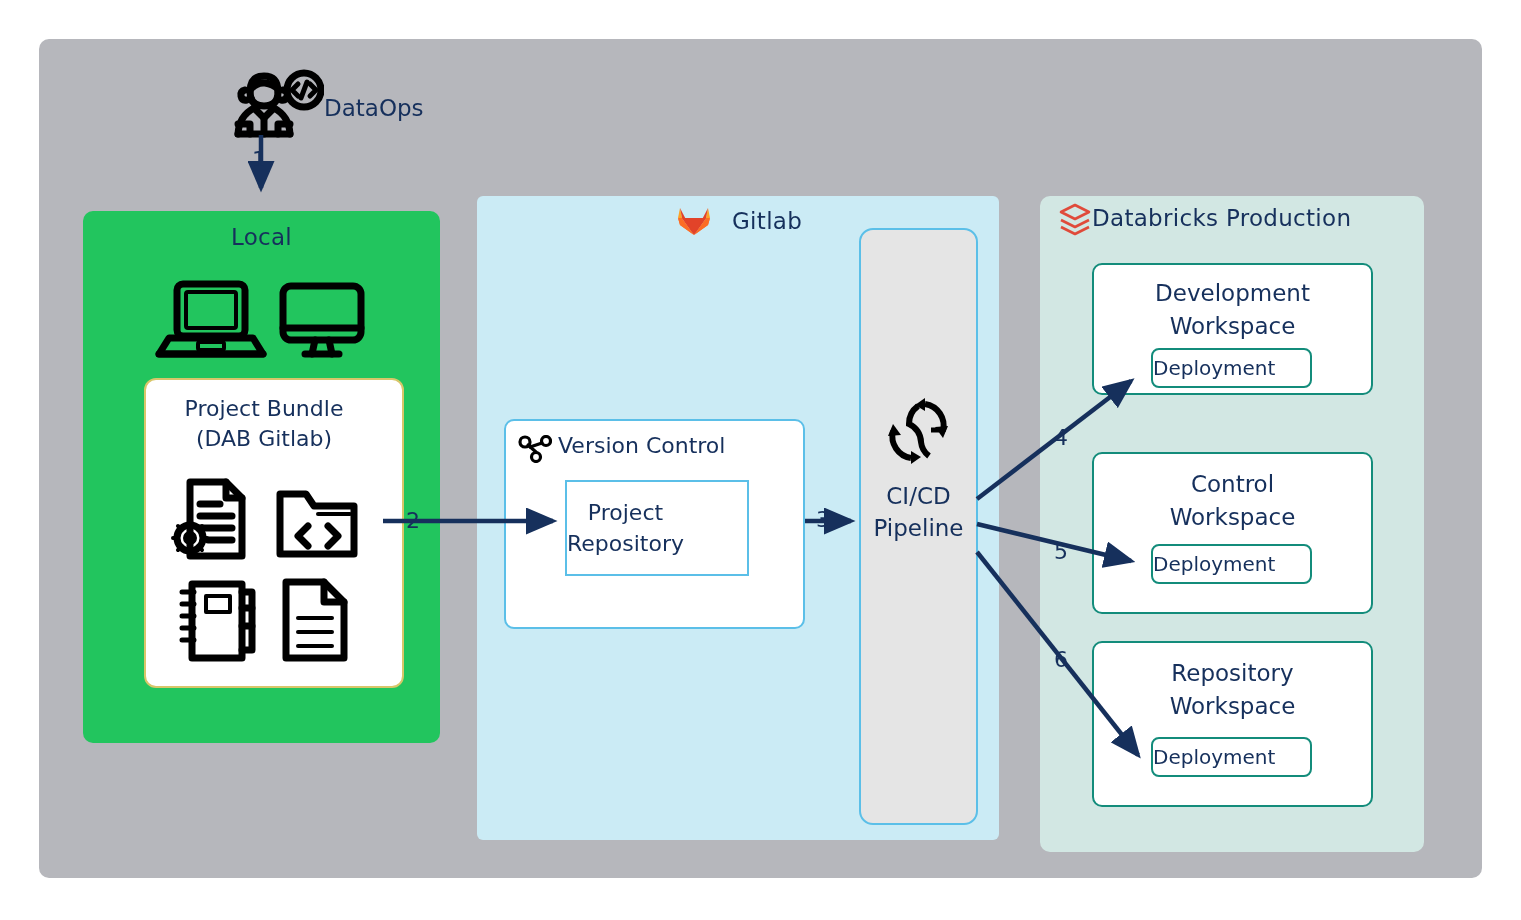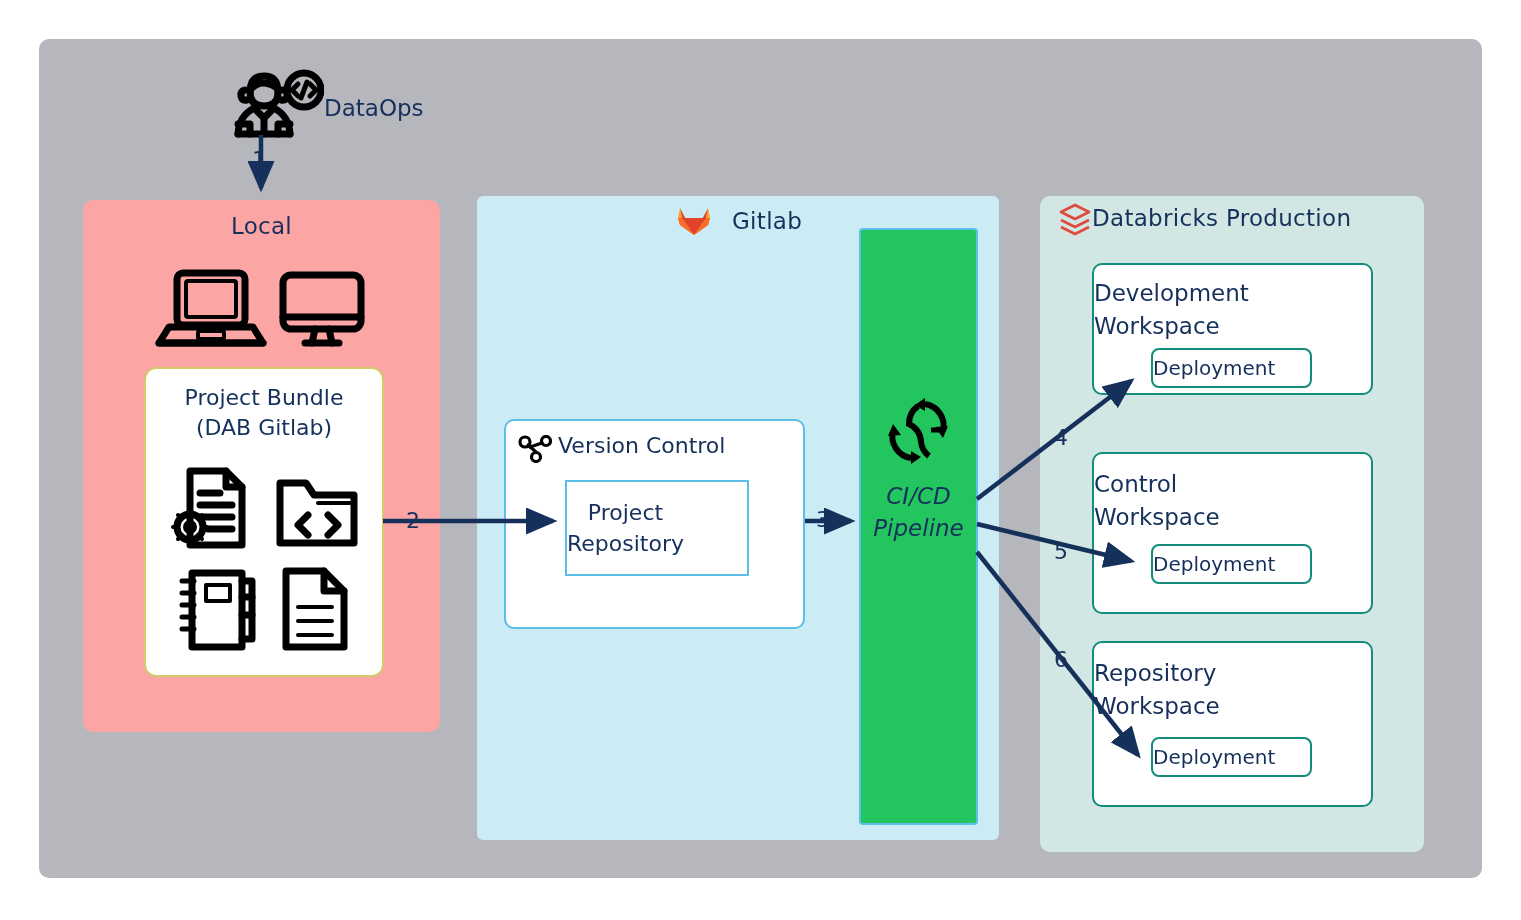--- a/index.html
+++ b/index.html
@@ -3,22 +3,22 @@
 <meta charset="utf-8">
 <style>
   html,body{margin:0;padding:0;background:#ffffff;}
   body{width:1521px;height:920px;position:relative;overflow:hidden;
        font-family:"DejaVu Sans","Liberation Sans",sans-serif;}
   .stage{position:absolute;left:0;top:0;width:1521px;height:920px;}
 
   .gray-panel{position:absolute;left:39px;top:39px;width:1443px;height:839px;
               background:#B6B7BC;border-radius:10px;}
 
-  .panel-local{position:absolute;left:83px;top:200px;width:357px;height:532px;
-               background:#fca5a5;border-radius:10px;}
+  .panel-local{position:absolute;left:83px;top:211px;width:357px;height:532px;
+               background:#22c55e;border-radius:10px;}
   .panel-gitlab{position:absolute;left:477px;top:196px;width:522px;height:644px;
                 background:#CBEBF5;border-radius:6px;}
   .panel-databricks{position:absolute;left:1040px;top:196px;width:384px;height:656px;
                     background:#D2E7E3;border-radius:10px;}
 
   .panel-title{position:absolute;color:#16305C;font-size:23px;letter-spacing:.3px;
                white-space:nowrap;}
   .t-local{left:0;top:13px;width:357px;text-align:center;}
   .t-gitlab{left:677px;top:208px;}
   .t-databricks{left:1092px;top:205px;}
@@ -27,42 +27,42 @@
   .logo-databricks{position:absolute;left:1058px;top:203px;width:34px;height:34px;}
 
   .dataops-row{position:absolute;left:228px;top:68px;}
   .dataops-label{position:absolute;left:324px;top:95px;color:#16305C;font-size:23px;}
 
   .icon-black{stroke:#000;fill:none;stroke-width:7;stroke-linecap:round;stroke-linejoin:round;}
 
   .devices{position:absolute;left:155px;top:265px;width:215px;height:86px;}
 
   .bundle-box{position:absolute;left:144px;top:367px;width:236px;height:306px;
-              background:#ffffff;border:2.5px solid #D8C66A;border-radius:12px;}
+              background:#ffffff;border:2.5px solid #D8C66A;border-radius:12px;padding-left:20px;}
   .bundle-title{position:absolute;left:0;top:14px;width:236px;text-align:center;
                 color:#16305C;font-size:22px;line-height:30px;}
   .bundle-icons{position:absolute;left:22px;top:96px;width:192px;height:190px;}
 
   .vc-box{position:absolute;left:504px;top:419px;width:297px;height:206px;
           background:#ffffff;border:2.5px solid #5BBFE8;border-radius:10px;}
   .vc-title{position:absolute;left:52px;top:12px;color:#16305C;font-size:22px;white-space:nowrap;}
   .vc-icon{position:absolute;left:12px;top:14px;width:34px;height:28px;}
   .repo-box{position:absolute;left:59px;top:59px;width:180px;height:92px;
             background:#ffffff;border:2.5px solid #5BBFE8;border-radius:0;
             display:flex;align-items:center;justify-content:flex-start;}
   .repo-text{color:#16305C;font-size:22px;line-height:31px;text-align:center;}
 
   .cicd-box{position:absolute;left:859px;top:228px;width:115px;height:593px;
-            background:#22c55e;border:2.5px solid #5BBFE8;border-radius:4px;font-style:italic;}
+            background:#e5e5e5;border:2.5px solid #5BBFE8;border-radius:14px;}
   .cicd-icon{position:absolute;left:24px;top:168px;width:66px;height:66px;}
   .cicd-text{position:absolute;left:0;top:250px;width:115px;text-align:center;
              color:#16305C;font-size:23px;line-height:32px;}
 
   .ws-box{position:absolute;background:#ffffff;border:2.5px solid #138C7B;border-radius:10px;}
-  .ws-title{position:absolute;left:0;width:100%;text-align:left;color:#16305C;
+  .ws-title{position:absolute;left:0;width:100%;text-align:center;color:#16305C;
             font-size:23px;line-height:33px;}
   .dep-box{position:absolute;background:#ffffff;border:2px solid #138C7B;border-radius:8px;
            display:flex;align-items:center;justify-content:flex-start;}
   .dep-text{color:#16305C;font-size:20px;white-space:nowrap;}
 
   .edges{position:absolute;left:0;top:0;width:1521px;height:920px;pointer-events:none;}
   .edge-num{position:absolute;color:#16305C;font-size:22px;}
 </style>
 </head>
 <body>

